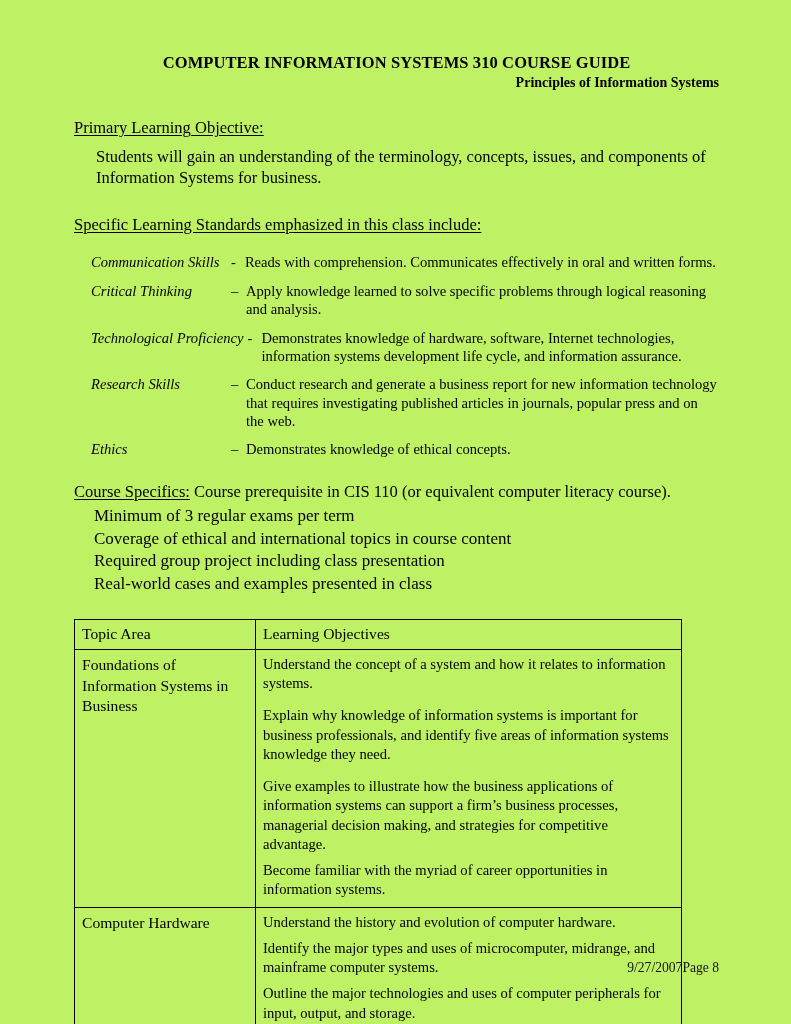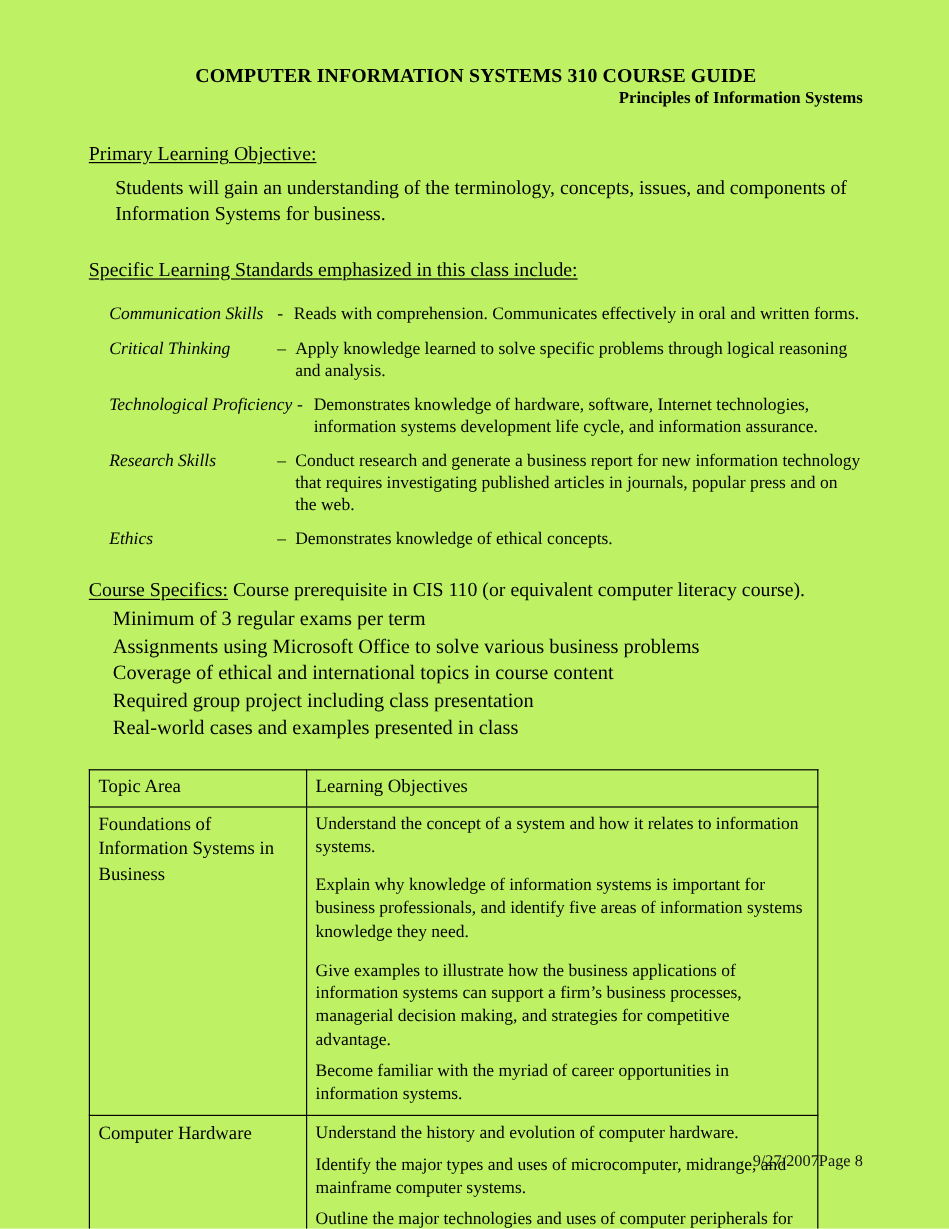--- a/index.html
+++ b/index.html
@@ -205,21 +205,20 @@
       </div>
     </div>
 
     <div class="specifics">
       <span class="u">Course Specifics:</span>
       <span>Course prerequisite in CIS 110 (or equivalent computer literacy course).</span>
     </div>
 
     <div class="specifics-list">
       <div>Minimum of 3 regular exams per term</div>
-      <div>Assignments using Microsoft Office to solve various business problems</div>
       <div>Coverage of ethical and international topics in course content</div>
       <div>Required group project including class presentation</div>
       <div>Real-world cases and examples presented in class</div>
     </div>
 
     <table class="topic-table">
       <colgroup>
           <col class="c1">
           <col class="c2">
         </colgroup>

